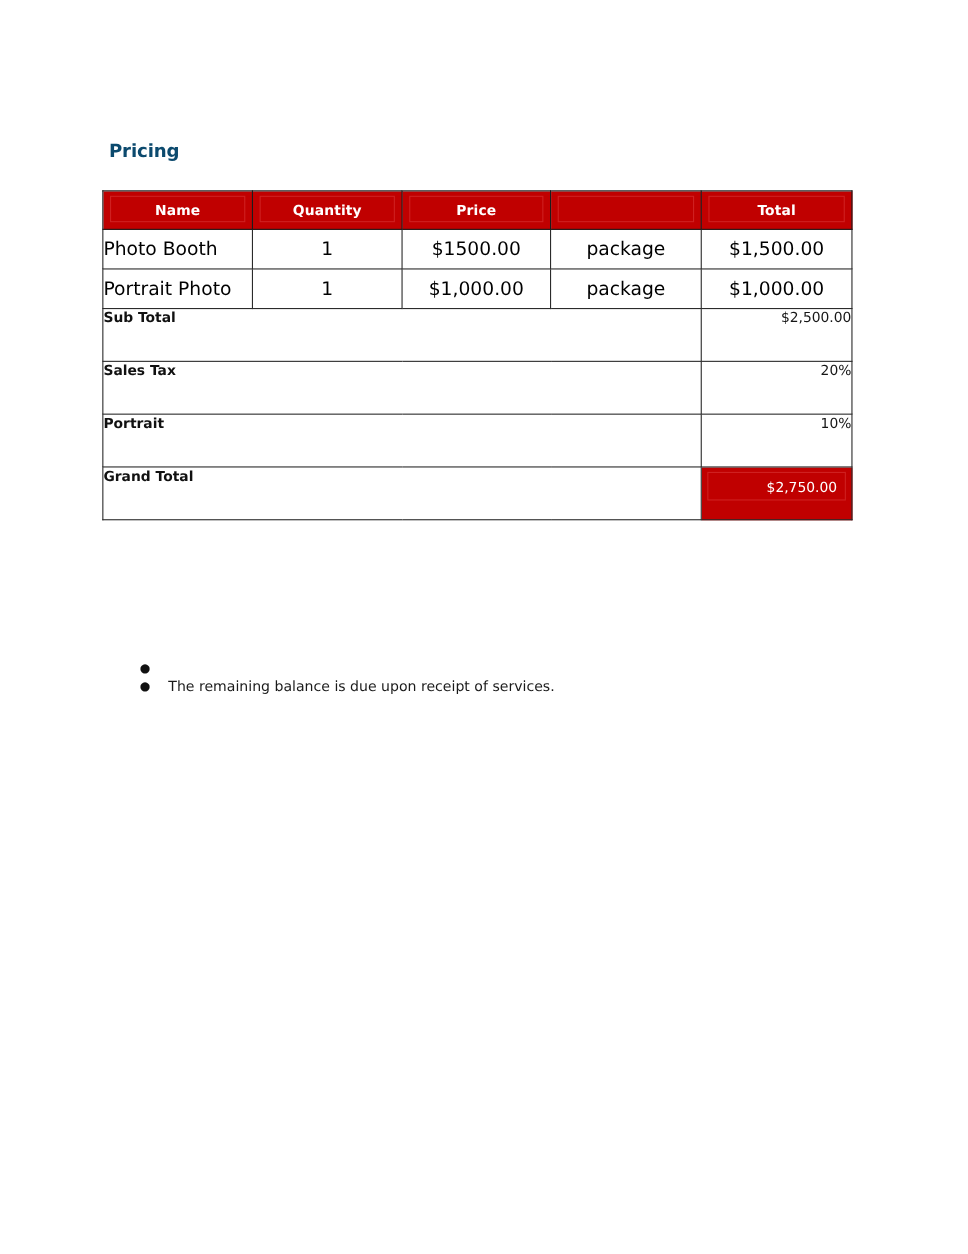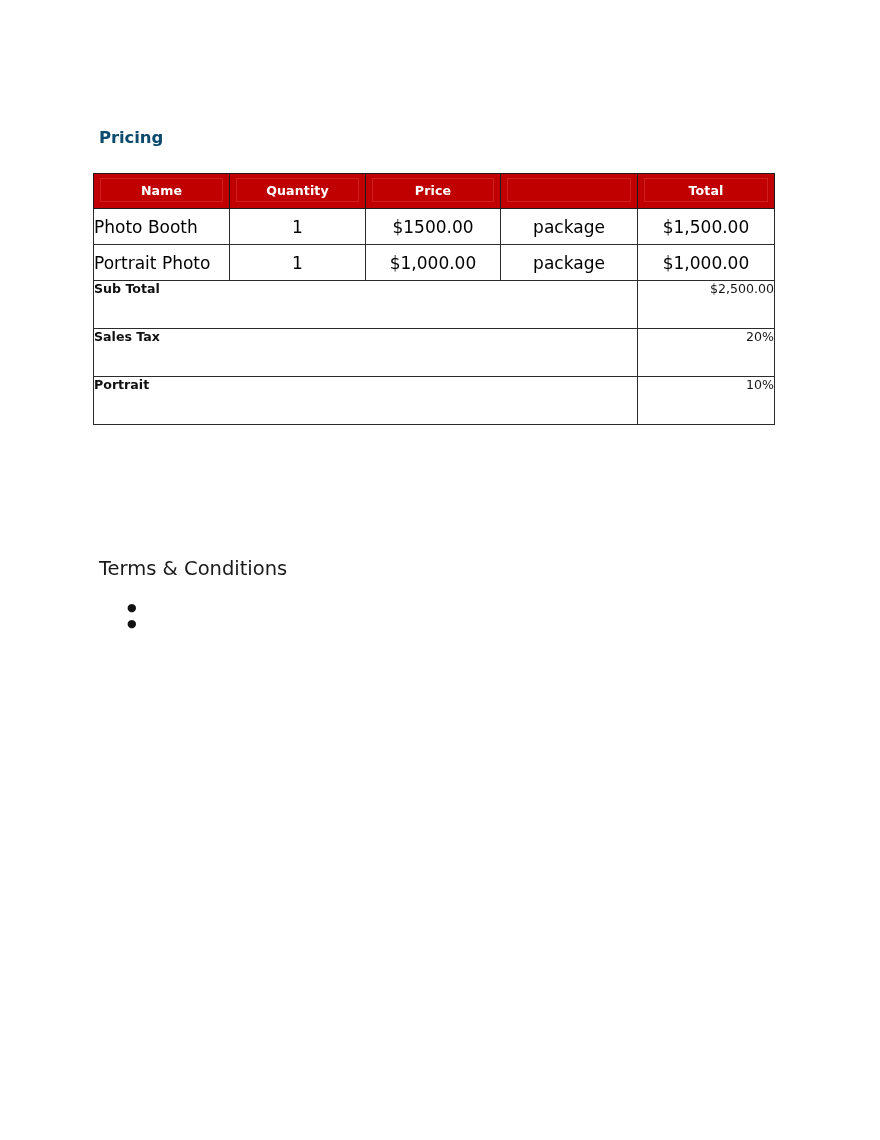--- a/index.html
+++ b/index.html
@@ -216,27 +216,33 @@
         <td class="total-value">$2,500.00</td>
       </tr>
       <tr class="total-row">
         <td class="total-label" colspan="4">Sales Tax</td>
         <td class="total-value">20%</td>
       </tr>
       <tr class="total-row">
         <td class="total-label" colspan="4">Portrait</td>
         <td class="total-value">10%</td>
       </tr>
+      <tr class="total-row">
+        <td class="total-label" colspan="4">Grand Total</td>
+        <td class="grand-cell">
+          <div class="grand-inner">$2,750.00</div>
+        </td>
+      </tr>
     </tbody>
   </table>
 
-  <div class="terms-heading">Terms &amp; Conditions</div>
 
   <ul class="terms-list">
     <li>
       <span class="bullet">●</span>
     </li>
     <li>
       <span class="bullet">●</span>
+      <span>The remaining balance is due upon receipt of services.</span>
     </li>
   </ul>
 
 </div>
 
 </body></html>

